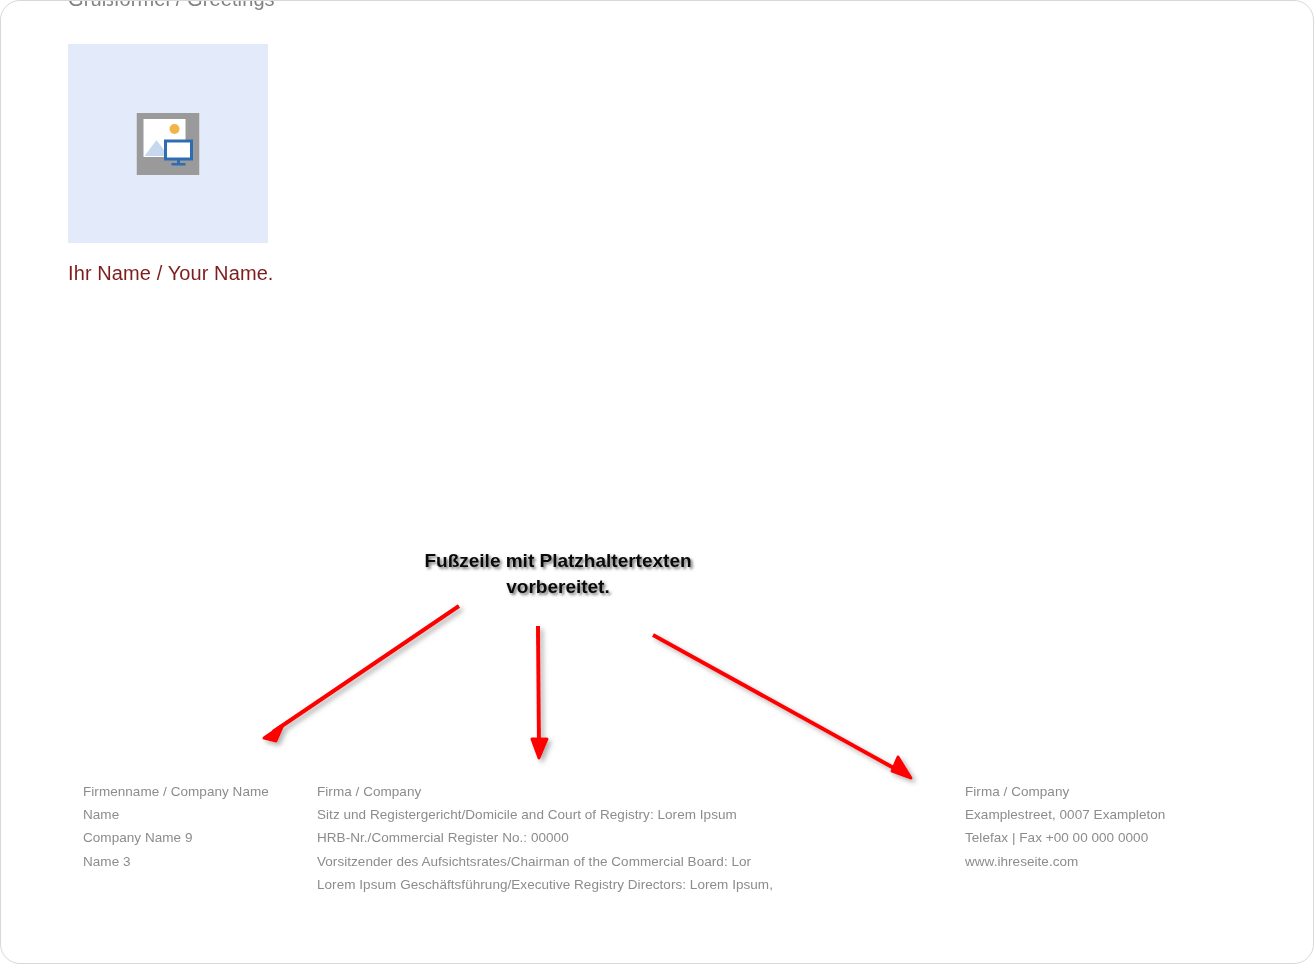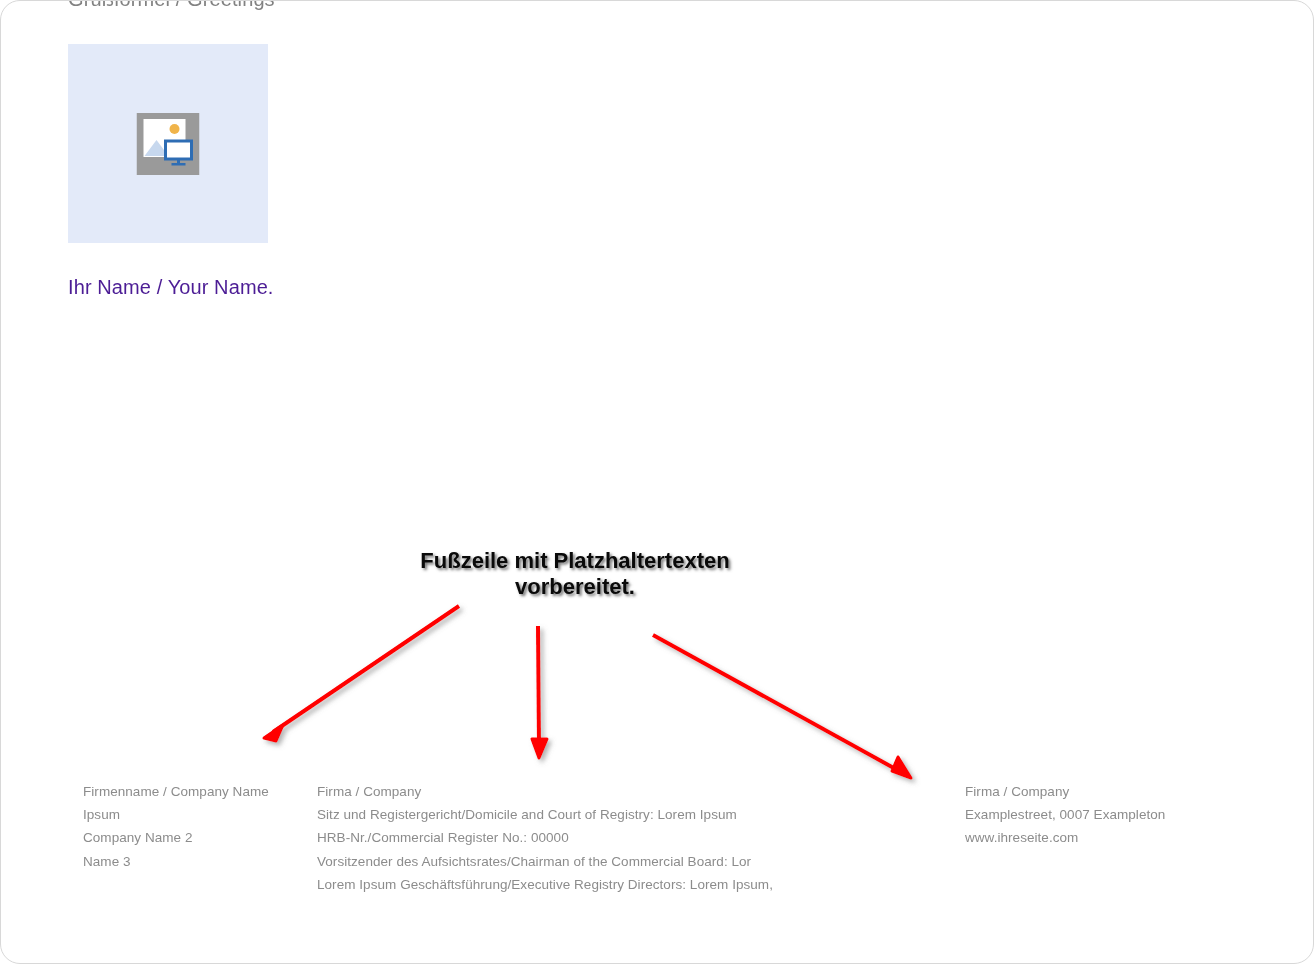--- a/index.html
+++ b/index.html
@@ -47,35 +47,35 @@
     left: 50%;
     top: 50%;
     transform: translate(-50%, -50%);
     width: 63px;
     height: 62px;
   }
 
   .your-name {
     position: absolute;
     left: 67px;
-    top: 275px;
+    top: 261px;
     font-size: 20px;
-    color: #4c1d95;
+    color: #7f1d1d;
     white-space: nowrap;
     letter-spacing: 0.1px;
   }
 
   
   .annotation {
     position: absolute;
-    left: 364px;
+    left: 347px;
     top: 547px;
     width: 420px;
     text-align: center;
-    font-size: 22px;
+    font-size: 19px;
     font-weight: bold;
     color: #0a0a0a;
     line-height: 26px;
     text-shadow: 2px 2px 3px rgba(90,90,90,0.85);
   }
 
   
   .arrows {
     position: absolute;
     left: 0;
@@ -155,34 +155,35 @@
         <line x1="652" y1="634" x2="900" y2="771"></line>
         <path d="M910 777 L891 770 L897 756 Z" fill="#FF0000" stroke="#FF0000" stroke-width="3" stroke-linejoin="round"></path>
       </g>
     </g>
   </svg>
 
   <div class="footer">
 
     <div class="footer-col col-1">
       <div>Firmenname / Company Name</div>
-      <div>Ipsum</div>
-      <div>Company Name 2</div>
+      <div>Name</div>
+      <div>Company Name 9</div>
       <div>Name 3</div>
     </div>
 
     <div class="footer-col col-2">
       <div>Firma / Company</div>
       <div>Sitz und Registergericht/Domicile and Court of Registry: Lorem Ipsum</div>
       <div>HRB-Nr./Commercial Register No.: 00000</div>
       <div>Vorsitzender des Aufsichtsrates/Chairman of the Commercial Board: Lor</div>
       <div>Lorem Ipsum Geschäftsführung/Executive Registry Directors: Lorem Ipsum,</div>
     </div>
 
     <div class="footer-col col-3">
       <div>Firma / Company</div>
       <div>Examplestreet, 0007 Exampleton</div>
+      <div>Telefax | Fax +00 00 000 0000</div>
       <div>www.ihreseite.com</div>
     </div>
 
   </div>
 
 </div>
 
 </body></html>

